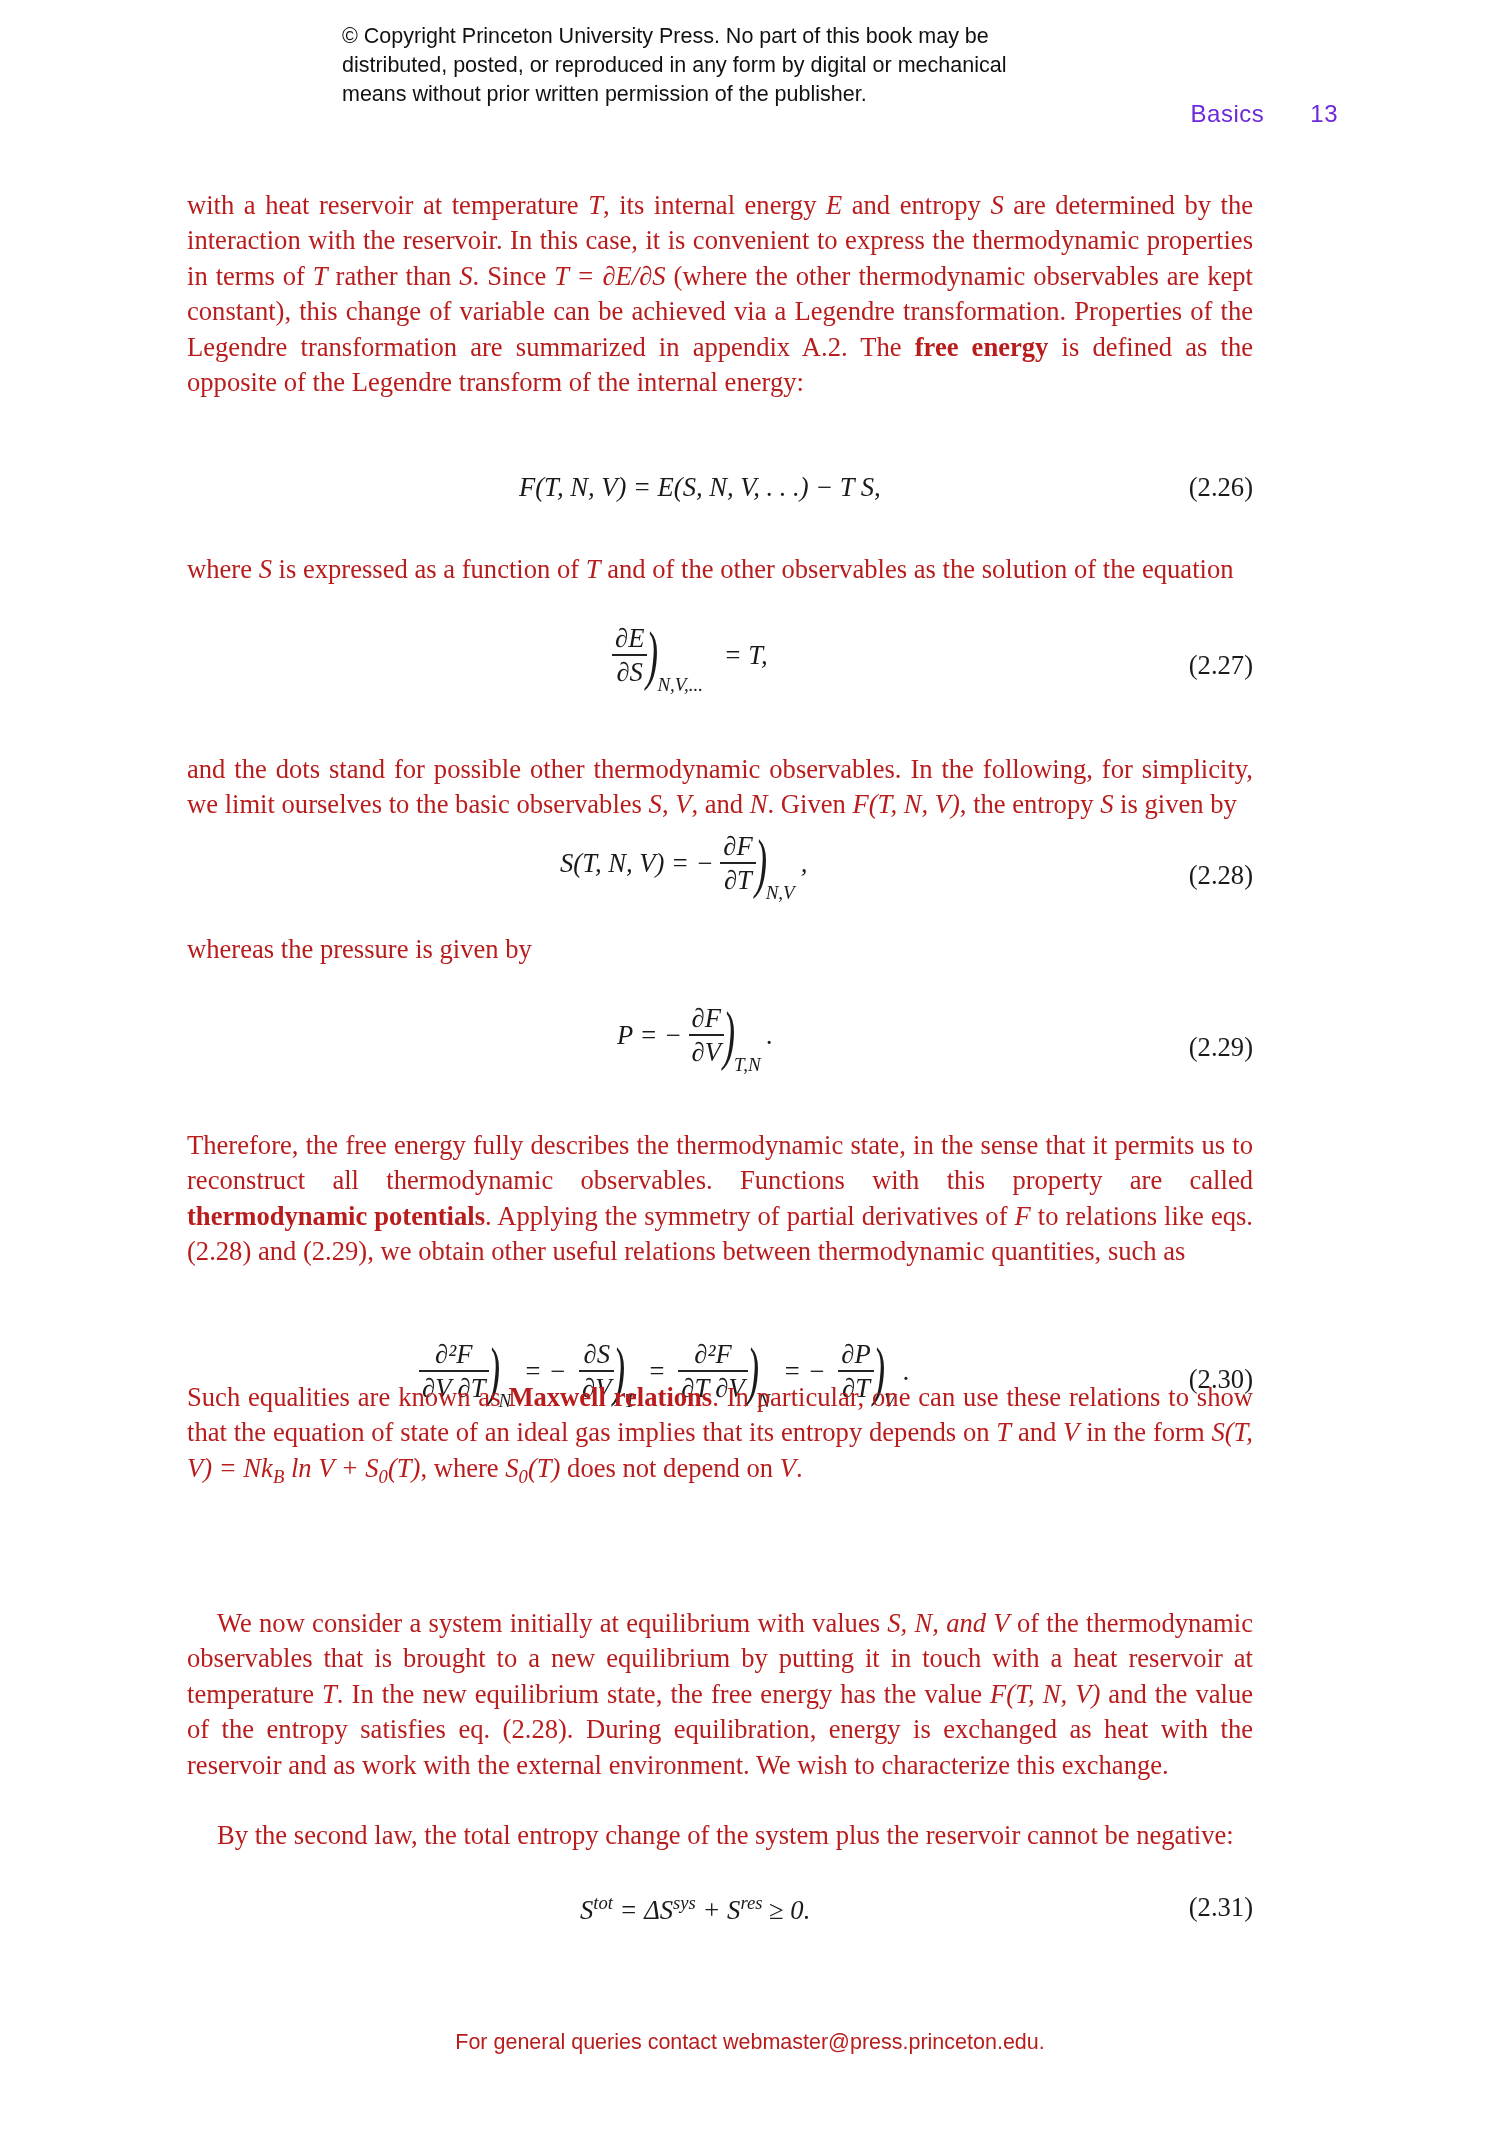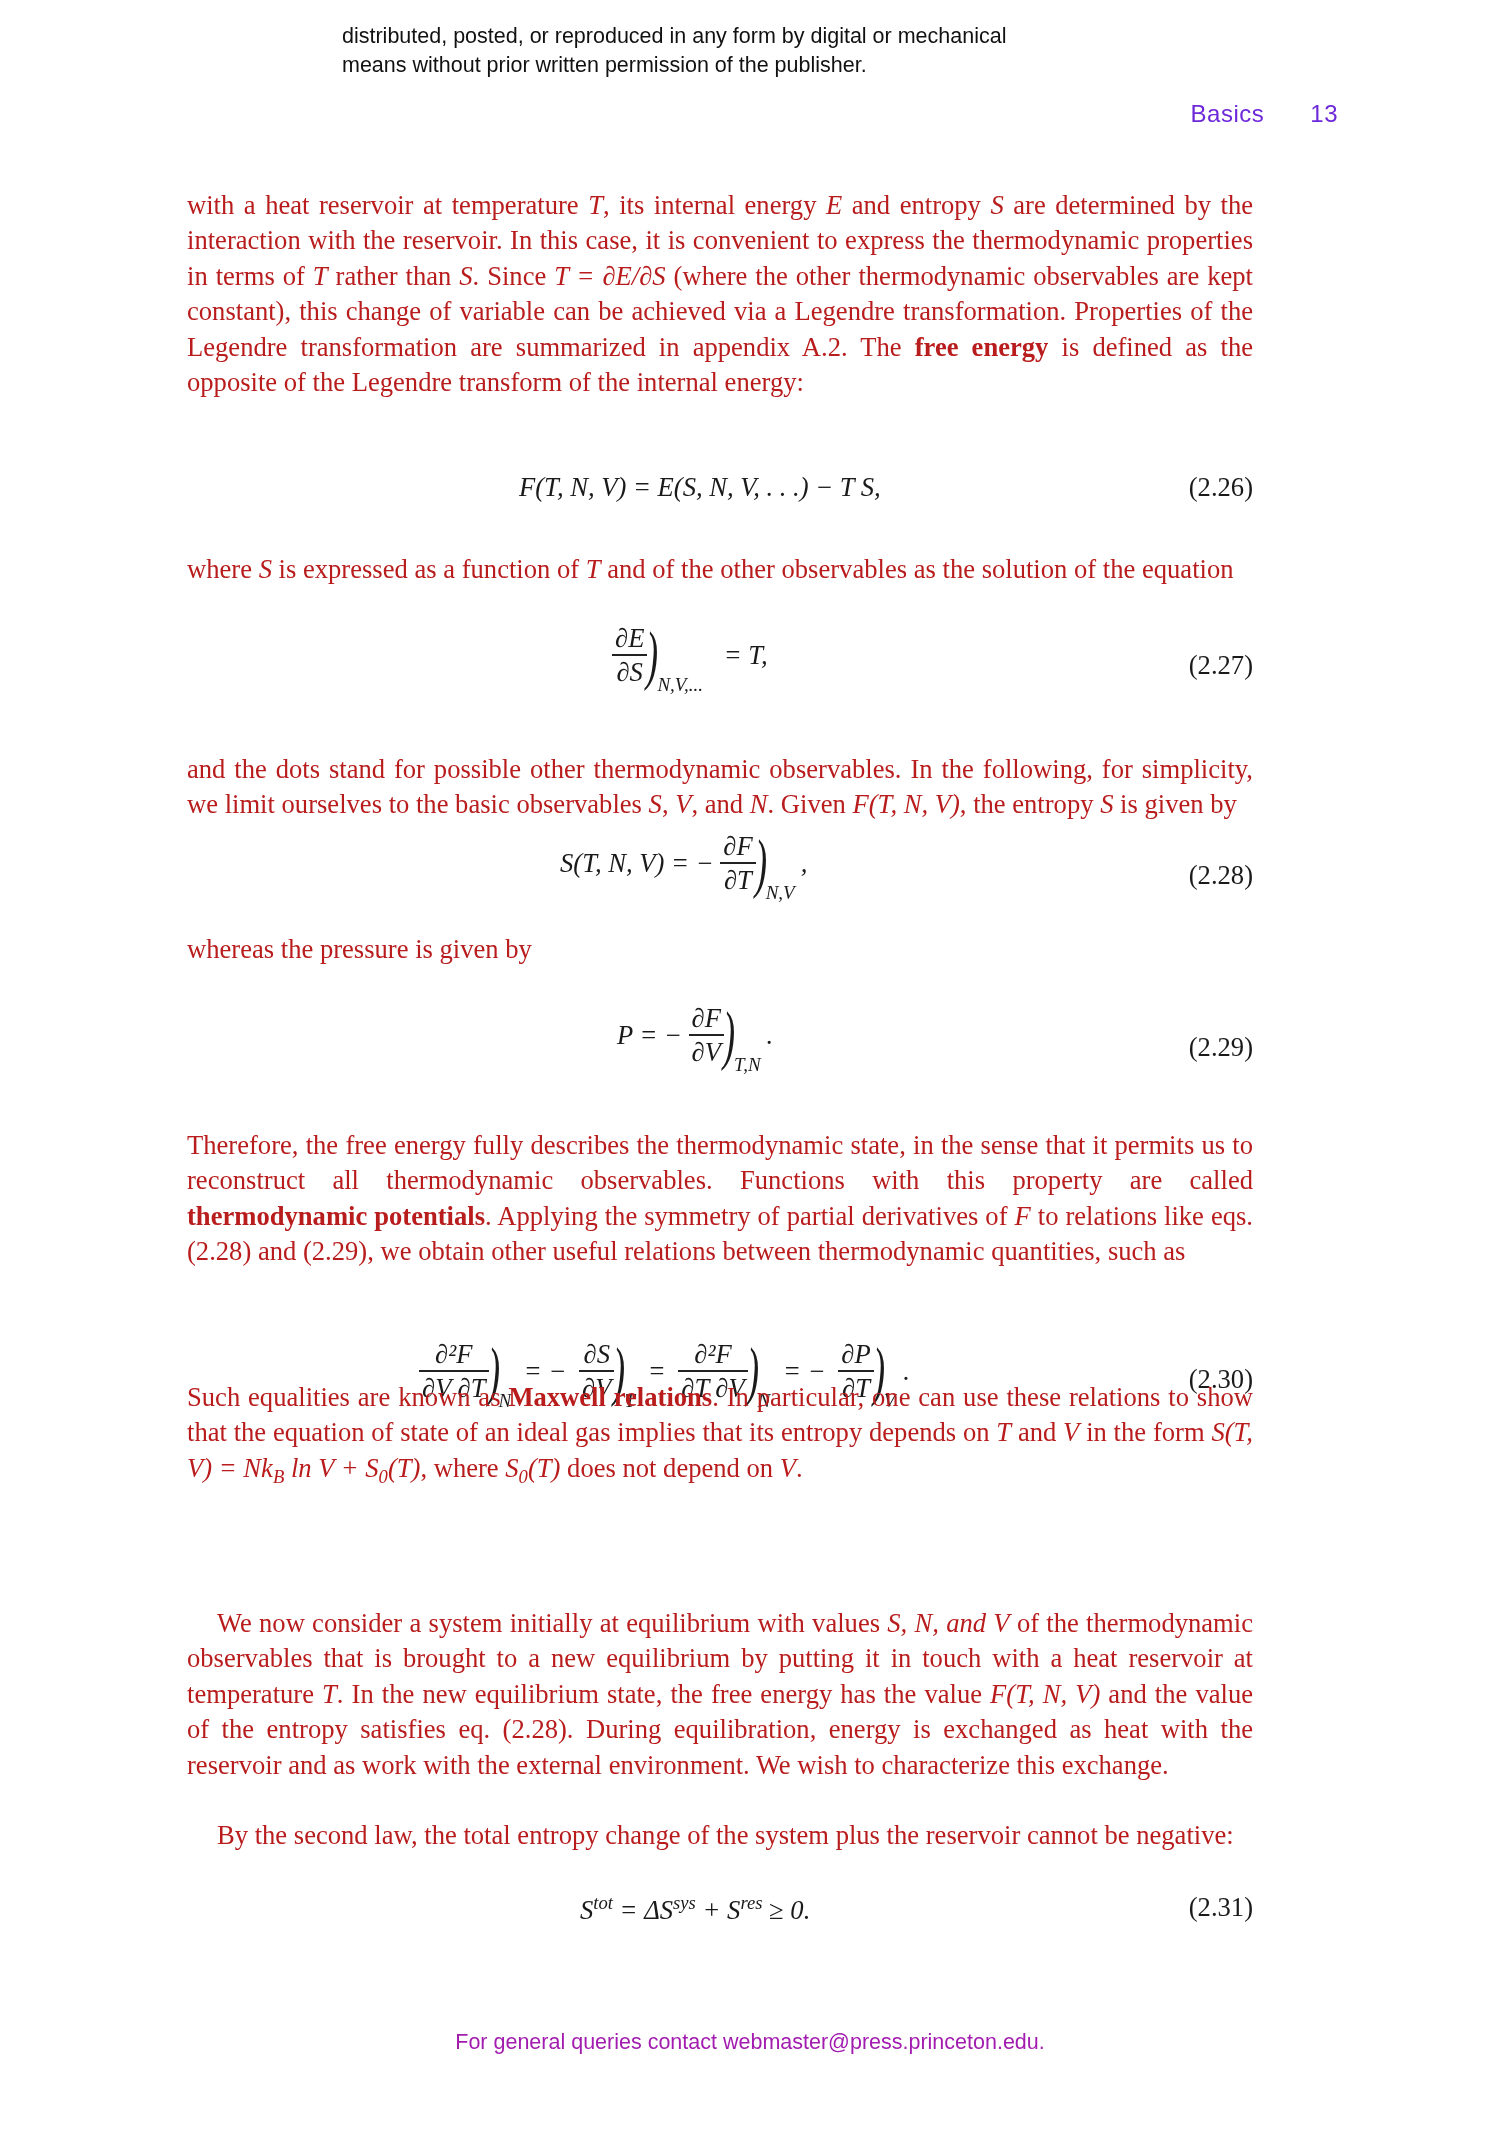--- a/index.html
+++ b/index.html
@@ -15,27 +15,28 @@
   i, .mi { font-style: italic; }
   b { font-weight: bold; }
   .eq { position: absolute; left: 187px; width: 1066px; font-size: 26.6px; color: #1a1a1a; }
   .eq .body { position: absolute; white-space: nowrap; }
   .eq .num { position: absolute; right: 0; }
   .frac { display: inline-block; vertical-align: middle; text-align: center; }
   .frac .n { display: block; padding: 0 3px; line-height: 32px; }
   .frac .d { display: block; border-top: 2px solid #222; padding: 0 3px; line-height: 32px; }
   .paren { display: inline-block; vertical-align: middle; font-size: 66px; line-height: 66px; transform: scaleX(0.55); margin: 0 -6px; font-weight: 300; }
   .sub { display: inline-block; vertical-align: -30px; font-size: 19px; font-style: italic; }
-  .footer { position: absolute; top: 2030px; left: 0; width: 1500px; text-align: center; font-size: 21.5px; color: #a21caf; }
+  .footer { position: absolute; top: 2030px; left: 0; width: 1500px; text-align: center; font-size: 21.5px; color: #b91c1c; }
   sup, sub { font-size: 0.7em; }
 </style>
 </head>
 <body>
 
 <div class="copyright sans">
+  <div>© Copyright Princeton University Press. No part of this book may be</div>
   <div>distributed, posted, or reproduced in any form by digital or mechanical</div>
   <div>means without prior written permission of the publisher.</div>
 </div>
 <div class="running-head sans">
   <span class="title">Basics</span><span>13</span>
 </div>
 
 <div class="text-block serif" style="top:188px;">
   <p>
     <span>with a heat reservoir at temperature </span><i>T</i><span>, its internal energy </span><i>E</i><span> and entropy </span><i>S</i><span> are determined by the interaction with the reservoir. In this case, it is convenient to express the thermodynamic properties in terms of </span><i>T</i><span> rather than </span><i>S</i><span>. Since </span><i>T = ∂E/∂S</i><span> (where the other thermodynamic observables are kept constant), this change of variable can be achieved via a Legendre transformation. Properties of the Legendre transformation are summarized in appendix A.2. The </span><b>free energy</b><span> is defined as the opposite of the Legendre transform of the internal energy:</span>

